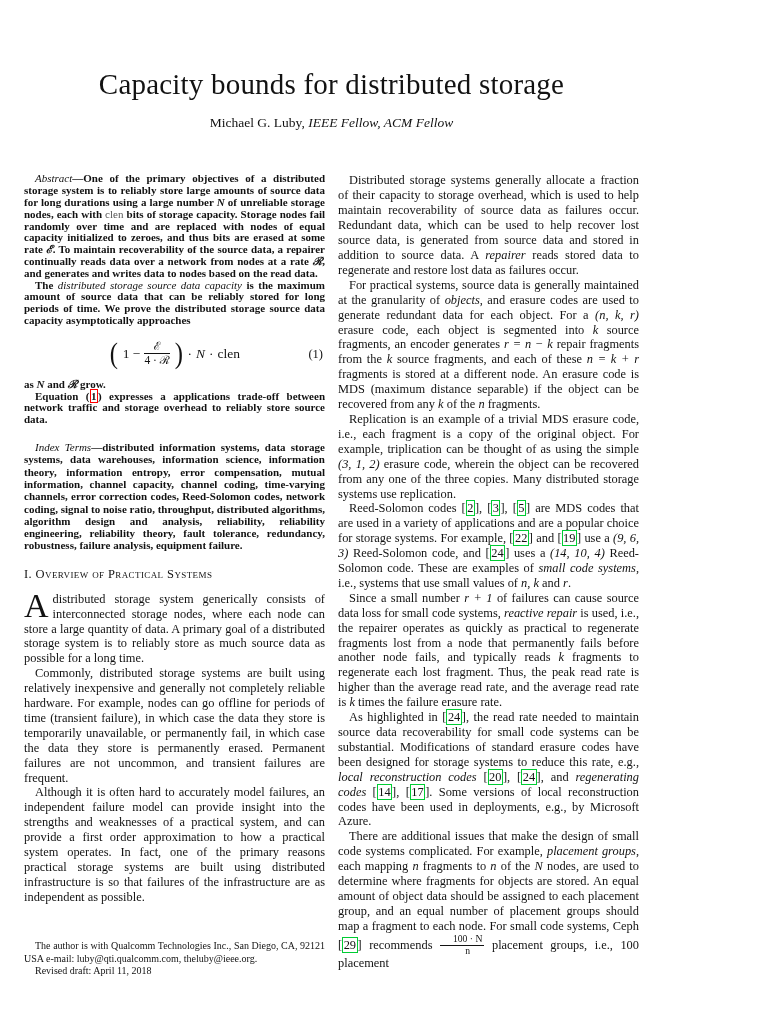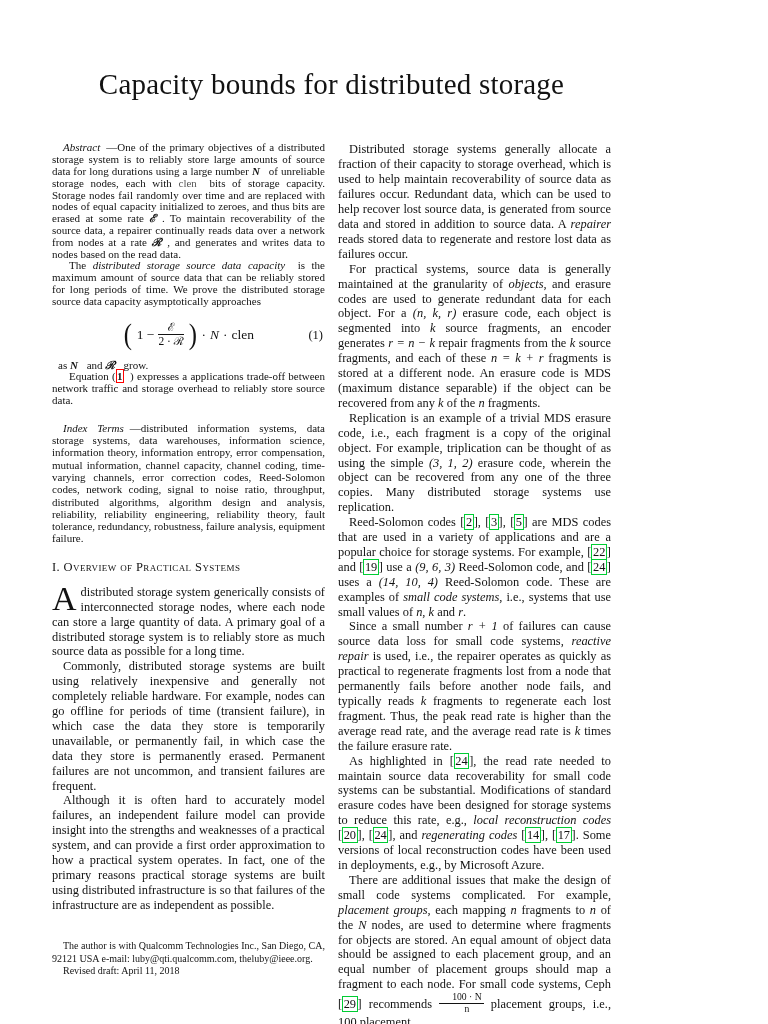--- a/index.html
+++ b/index.html
@@ -1,30 +1,30 @@
 <!DOCTYPE html>
 <html style="--cite-border: #00cc33; --eqref-border: #ff0000;"><head>
 <meta charset="utf-8">
 <style>
   html,body{margin:0;padding:0;background:#ffffff;}
   .page{position:relative;width:663px;height:1024px;overflow:hidden;background:#fff;
         font-family:"Liberation Serif","DejaVu Serif",serif;color:#121212;
-        box-sizing:border-box;padding:68px 52px 0;display:flex;flex-direction:column;}
+        box-sizing:border-box;padding:68px 24px 0;display:flex;flex-direction:column;}
   h1.title{font-size:29px;font-weight:400;text-align:center;margin:0;line-height:1.12;letter-spacing:.2px;}
   .author{text-align:center;font-size:13.5px;margin-top:15px;}
   .author .it{font-style:italic;}
   .cols{display:flex;gap:13px;margin-top:42px;flex:1;min-height:0;}
   .col{flex:1;position:relative;text-align:justify;min-width:0;}
   p{margin:0;}
   .ind{text-indent:11px;}
   
   .abs{font-size:11px;line-height:11.8px;font-weight:bold;}
   .terms{margin-top:15px;line-height:12.3px;}
   
-  .b{font-weight:normal;margin-left:6px;}
+  .b{font-weight:bold;}
   .bi{font-weight:normal;font-style:italic;}
   .i{font-style:italic;}
   .m{font-style:italic;}
   .rm{font-weight:400;font-style:normal;margin-top:9px;}
   .abs .rm{color:#555;}
   .cite{border:1px solid var(--cite-border,#00cc33);padding:0 .5px;}
   .eqref{border:1px solid var(--eqref-border,#ff0000);padding:0 .5px;}
   .abs .eqref{font-weight:bold;}
   
   .frac{display:inline-block;vertical-align:-0.45em;text-align:center;line-height:1.12;font-size:.78em;font-style:normal;}
@@ -47,34 +47,35 @@
   
   .footnote{position:absolute;left:0;right:0;bottom:46px;font-size:10px;line-height:12.6px;text-align:justify;}
 </style>
 </head>
 <body>
 
 <div class="page">
 
   <h1 class="title">Capacity bounds for distributed storage</h1>
 
+  <div class="author"><span>Michael G. Luby,  </span><span class="it">IEEE Fellow, ACM Fellow</span></div>
 
   <div class="cols">
 
     <div class="col">
       <p class="abs ind"><span class="bi">Abstract</span><span class="b">—One of the primary objectives of a distributed storage system is to reliably store large amounts of source data for long durations using a large number </span><span class="m">N</span><span class="b"> of unreliable storage nodes, each with </span><span class="rm">clen</span><span class="b"> bits of storage capacity. Storage nodes fail randomly over time and are replaced with nodes of equal capacity initialized to zeroes, and thus bits are erased at some rate </span><span class="m">ℰ</span><span class="b">. To maintain recoverability of the source data, a repairer continually reads data over a network from nodes at a rate </span><span class="m">ℛ</span><span class="b">, and generates and writes data to nodes based on the read data.</span></p>
       <p class="abs ind"><span class="b">The </span><span class="bi">distributed storage source data capacity</span><span class="b"> is the maximum amount of source data that can be reliably stored for long periods of time. We prove the distributed storage source data capacity asymptotically approaches</span></p>
 
       <div class="equation">
         <span class="eq-body">
             <span class="bigp">(</span>
             <span class="rm">1 −</span>
             <span class="frac">
               <span class="fnum">ℰ</span>
-              <span class="fden">2 · ℛ</span>
+              <span class="fden">4 · ℛ</span>
             </span>
             <span class="bigp">)</span>
             <span class="rm">·</span>
             <span class="m">N</span>
             <span class="rm">·</span>
             <span class="rm">clen</span>
           </span>
         <span class="eq-num">(1)</span>
       </div>
 

